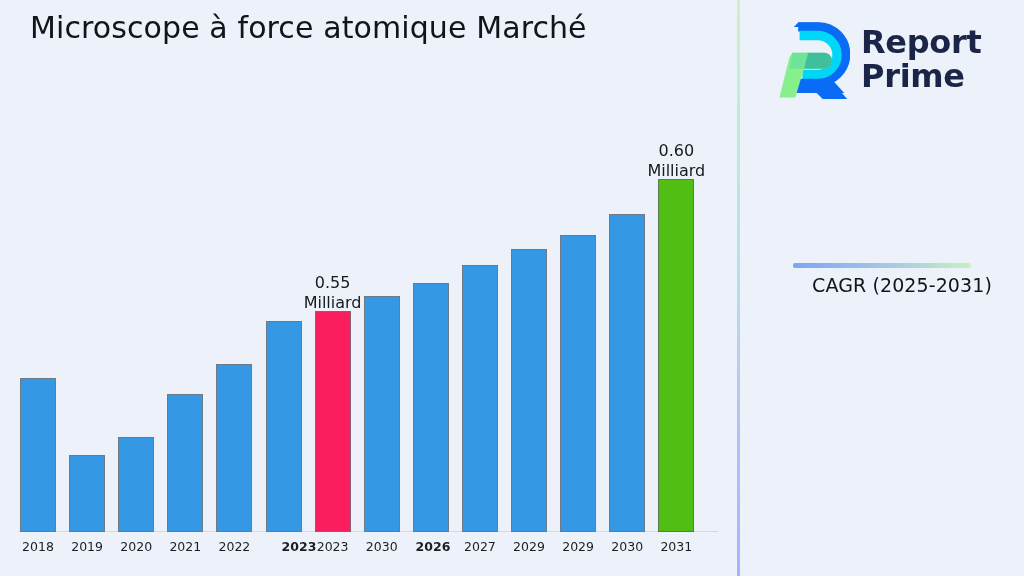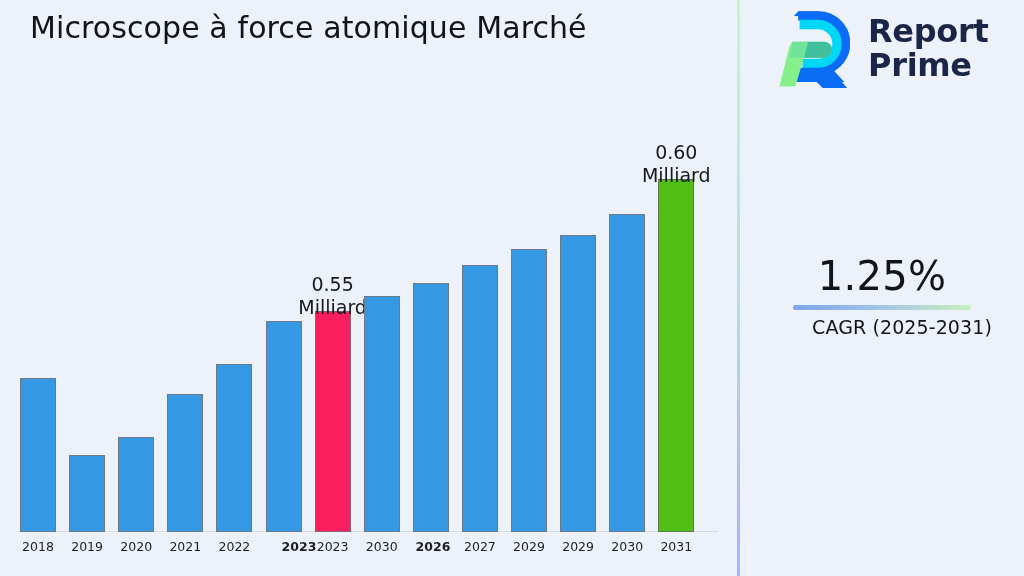--- a/index.html
+++ b/index.html
@@ -31,39 +31,39 @@
     border:1px solid #6d7a87;
     box-sizing:border-box;
   }
   .bar.blue{background:#3498e4;}
   .bar.pink{background:#fa1e5f;border-color:#8a5f72;}
   .bar.green{background:#51be14;border-color:#5c7a52;}
 
   .bar-label{
     position:absolute;
     width:92px;text-align:center;
-    font-size:19px;line-height:1.22;color:#16191d;
+    font-size:16px;line-height:1.22;color:#16191d;
     white-space:pre-line;
   }
 
   .tick{
     position:absolute;top:539px;width:46px;text-align:center;
     font-size:12.5px;color:#1b1f24;
   }
 
   
   .divider{
     position:absolute;left:737px;top:0;width:3px;height:576px;
     background:linear-gradient(to bottom,#c9f2c6 0%,#bfe9da 25%,#b9dcea 50%,#aec4f4 75%,#a3b4ff 100%);
   }
 
   
   .right-panel{position:absolute;left:740px;top:0;width:284px;height:576px;}
 
-  .logo{position:absolute;left:38px;top:10px;display:flex;align-items:center;gap:18px;}
+  .logo{position:absolute;left:38px;top:21px;display:flex;align-items:center;gap:11px;}
   .logo-mark{width:72px;height:78px;flex:none;}
   .logo-text{
     font-size:32px;line-height:1.05;font-weight:bold;
     color:#1b2547;letter-spacing:-.3px;white-space:pre-line;
   }
 
   .cagr-block{position:absolute;left:0;top:255px;width:284px;text-align:center;}
   .cagr-value{font-size:40px;color:#111418;line-height:1.05;letter-spacing:.3px;}
   .cagr-rule{
     width:178px;height:5px;margin:8px auto 6px auto;border-radius:2px;
@@ -139,17 +139,16 @@
 
         <path d="M40 44 H64 A11 11 0 0 1 64 66 H36 Z" fill="#3fbf9e"></path>
         <path d="M20 44 H42 L36 66 H16 Z" fill="#6fe39a"></path>
       </svg>
     </span>
     <span class="logo-text">Report
 Prime</span>
   </div>
 
   <div class="cagr-block">
-    <div class="cagr-value">1.25%</div>
     <div class="cagr-rule"></div>
     <div class="cagr-caption">CAGR (2025-2031)</div>
   </div>
 </div>
 
 </body></html>

